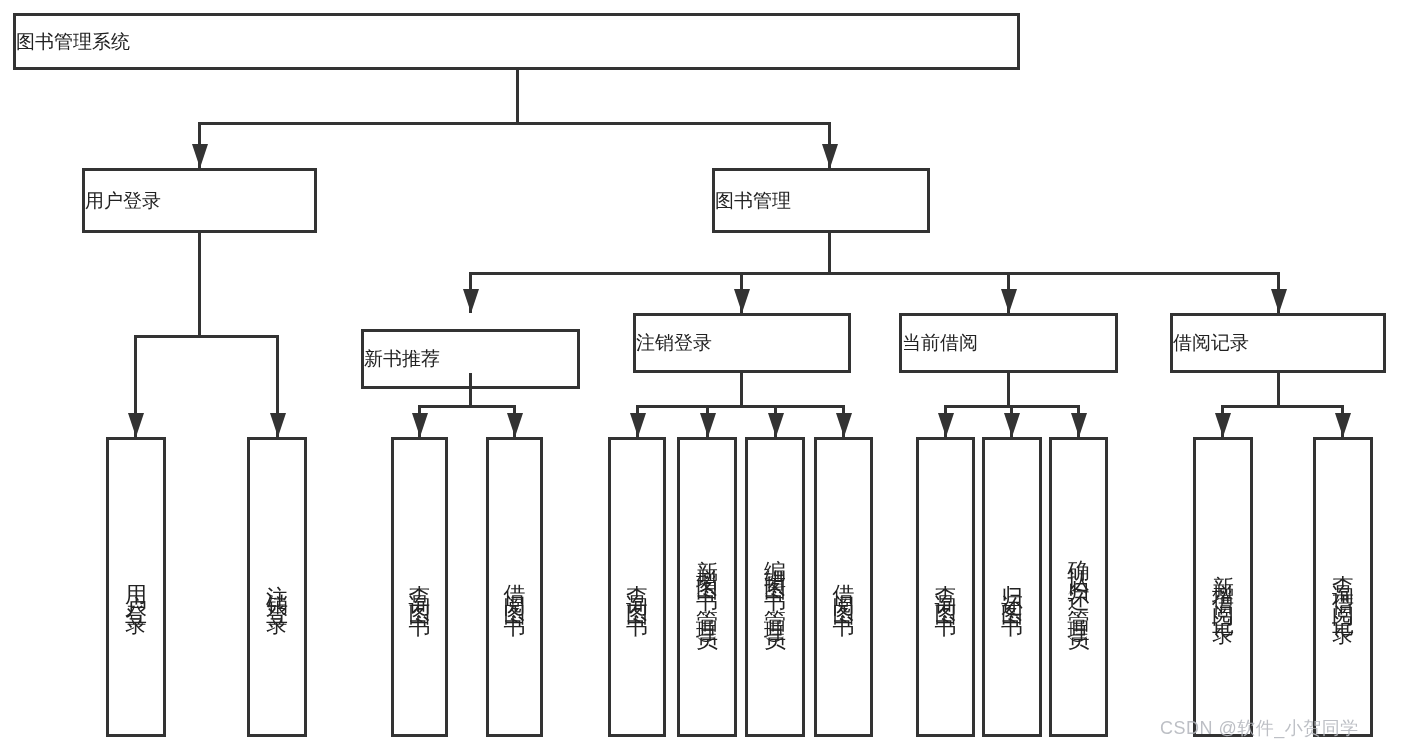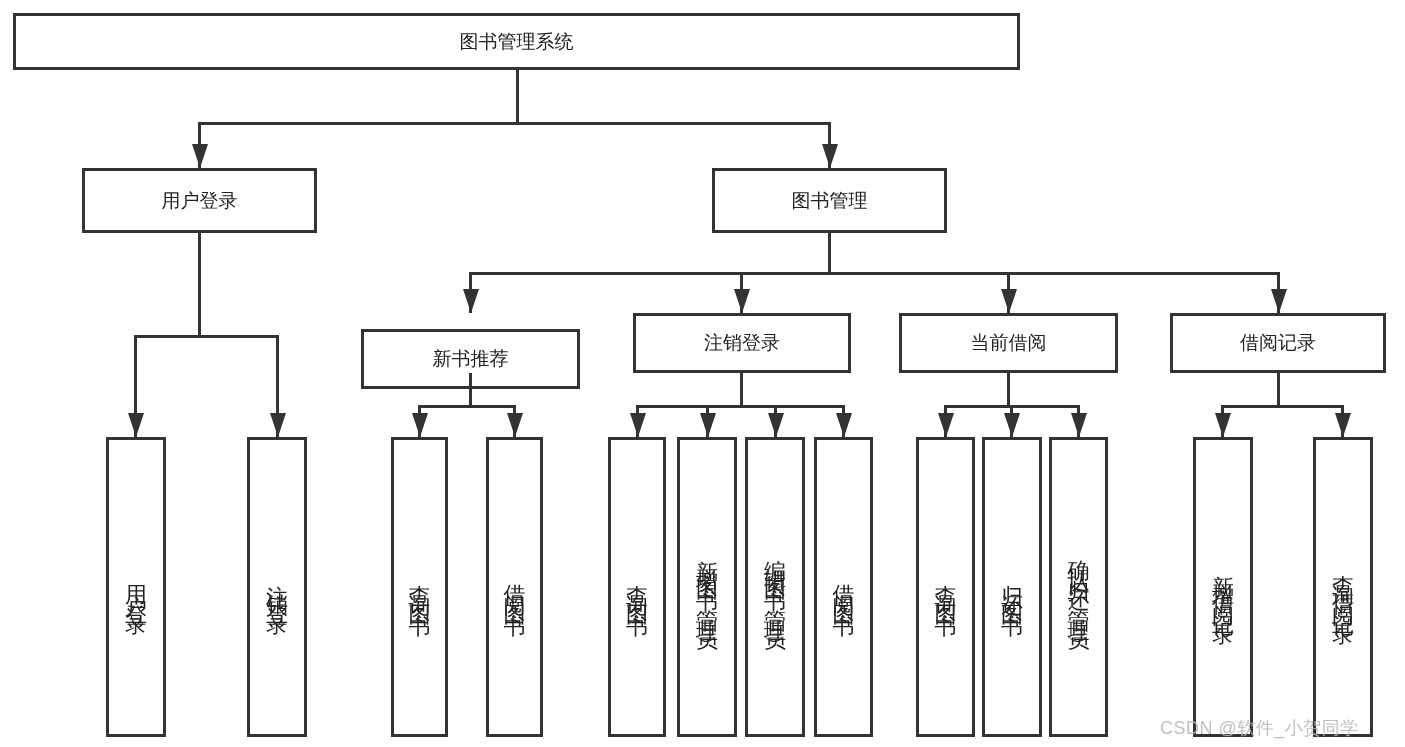--- a/index.html
+++ b/index.html
@@ -8,21 +8,21 @@
     font-family:"Liberation Sans","DejaVu Sans",sans-serif;
   }
   
   .ln{position:absolute;background:#333333;}
   
   .ar{position:absolute;width:0;height:0;
       border-left:8px solid transparent;border-right:8px solid transparent;
       border-top:24px solid #333333;}
   
   .box{position:absolute;background:#ffffff;border:3px solid #333333;
-       display:flex;align-items:center;justify-content:center;
+       display:flex;align-items:center;
        font-size:19px;color:#222222;box-sizing:border-box;}
   
   .vbox{position:absolute;background:#ffffff;border:3px solid #333333;
         display:flex;align-items:center;justify-content:center;
         color:#222222;box-sizing:border-box;}
   .vbox span{writing-mode:vertical-rl;font-size:22px;letter-spacing:10px;line-height:1;}
   #watermark{position:absolute;left:1160px;top:716px;width:245px;
              font-size:18px;color:#b6b9bf;opacity:.9;letter-spacing:.5px;
              white-space:nowrap;z-index:5;}
 </style>
@@ -31,21 +31,21 @@
 
 <div id="canvas">
 
   <div class="box" style="left:13px;top:13px;width:1007px;height:57px">
     <span>图书管理系统</span>
   </div>
 
   <div class="box" style="left:82px;top:168px;width:235px;height:65px">
     <span>用户登录</span>
   </div>
-  <div class="box" style="left:712px;top:168px;width:235px;height:65px">
+  <div class="box" style="left:712px;top:168px;width:218px;height:65px">
     <span>图书管理</span>
   </div>
 
   <div class="box" style="left:361px;top:329px;width:219px;height:60px">
     <span>新书推荐</span>
   </div>
   <div class="box" style="left:633px;top:313px;width:218px;height:60px">
     <span>注销登录</span>
   </div>
   <div class="box" style="left:1170px;top:313px;width:216px;height:60px">

